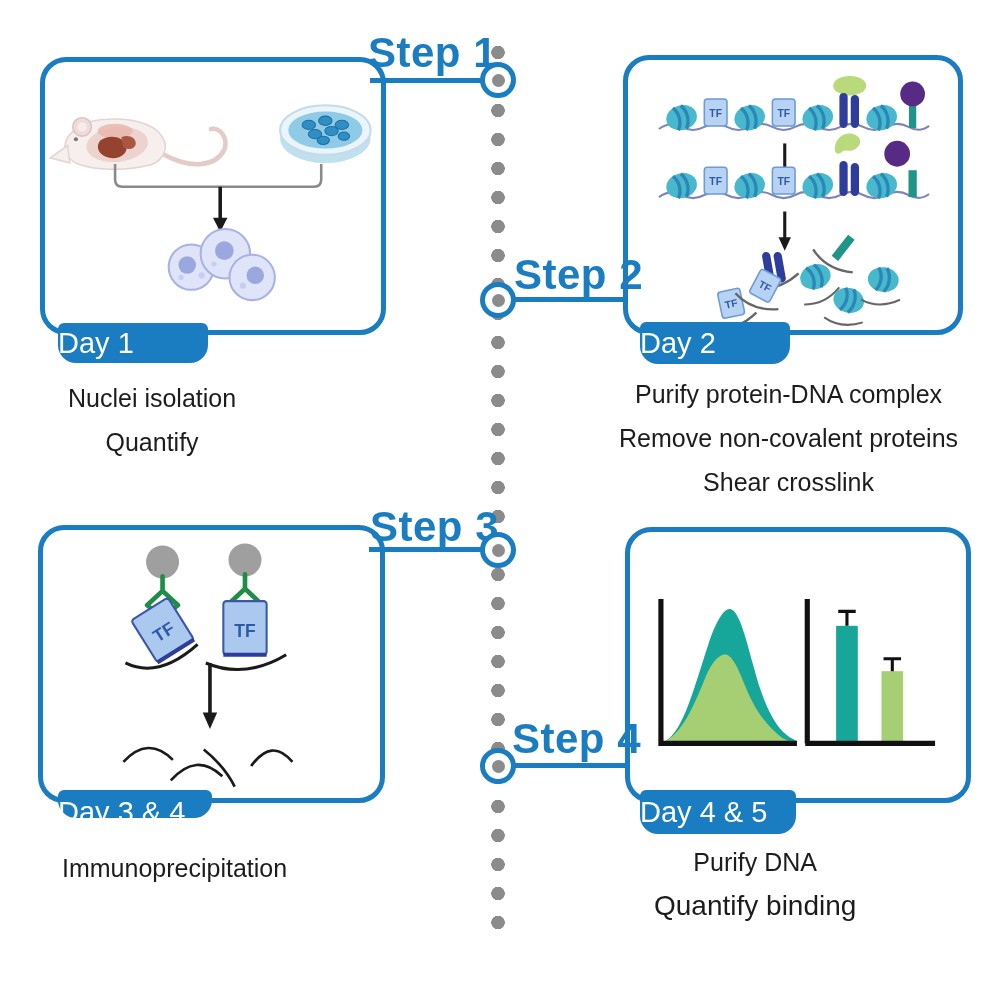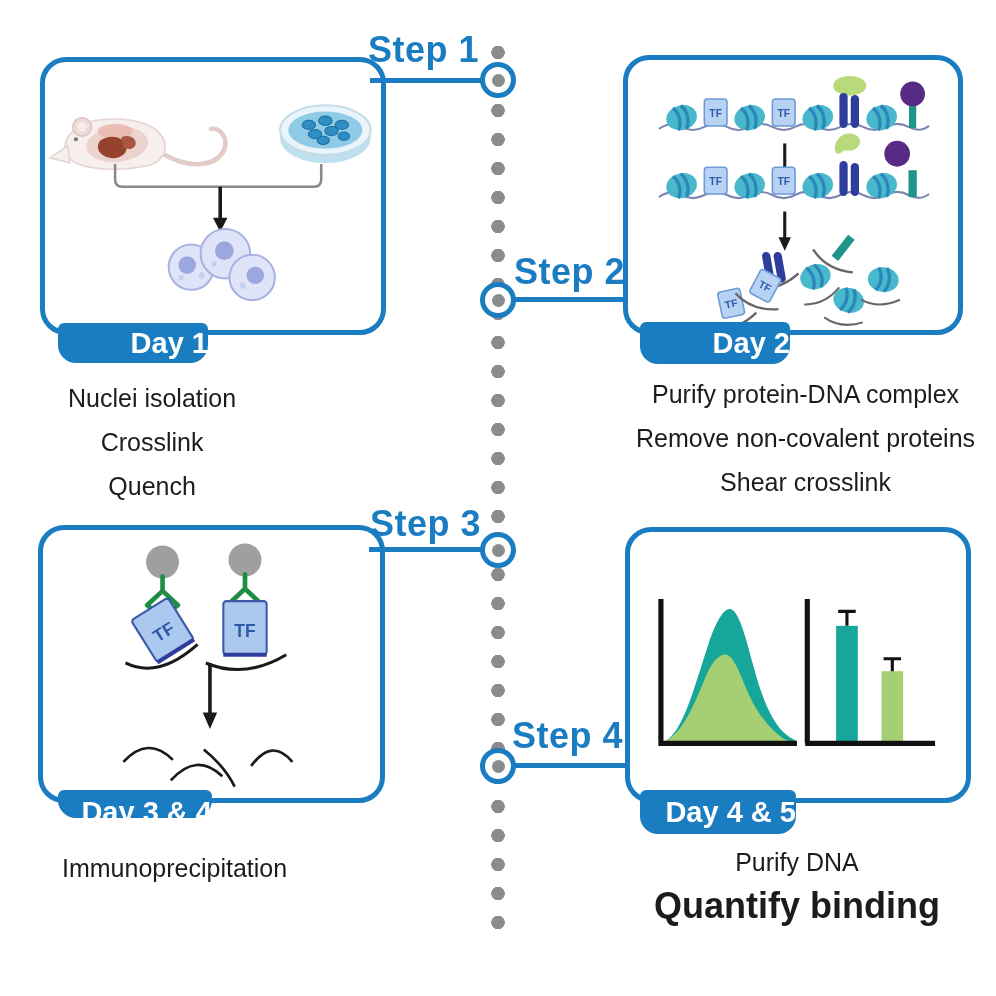--- a/index.html
+++ b/index.html
@@ -12,30 +12,30 @@
     position:absolute;left:491px;top:38px;width:14px;height:904px;z-index:0;
     background-image:radial-gradient(circle,#8b8b8b 6.5px,rgba(0,0,0,0) 7px);
     background-size:14px 29px;background-repeat:repeat-y;
   }
   .ring{
     position:absolute;width:26px;height:26px;border:5px solid var(--blue);
     border-radius:50%;background:#fff;display:flex;align-items:center;justify-content:center;z-index:3;
   }
   .ring-dot{width:13px;height:13px;border-radius:50%;background:#8b8b8b;}
   .hline{position:absolute;height:5px;background:var(--blue);z-index:2;}
-  .step-label{position:absolute;color:var(--blue);font-weight:bold;font-size:36px;line-height:1;z-index:2;letter-spacing:.5px;}
+  .step-label{position:absolute;color:var(--blue);font-weight:bold;font-size:42px;line-height:1;z-index:2;letter-spacing:.5px;}
   .panel{position:absolute;background:#fff;border:5px solid var(--blue);border-radius:26px;z-index:1;text-align:right;}
   .panel svg{position:absolute;inset:0;width:100%;height:100%;}
   .badge{
-    position:absolute;background:var(--blue);color:#fff;font-weight:bold;font-size:29px;
-    text-align:right;border-radius:6px 6px 18px 18px;z-index:2;
+    position:absolute;background:var(--blue);color:#fff;font-weight:normal;font-size:29px;
+    text-align:left;border-radius:6px 6px 18px 18px;z-index:2;
   }
   .tasks{position:absolute;color:#1c1c1c;font-size:25px;z-index:2;text-align:center;}
   .tasks .task{margin-bottom:14px;line-height:30px;}
-  .t4 .task-1{font-size:36px;font-weight:bold;}
+  .t4 .task-1{font-size:28px;}
   svg text.tf-txt{font-family:"Liberation Sans",sans-serif;font-weight:bold;fill:#2d5aa6;text-anchor:middle;}
 </style>
 </head>
 <body>
 
 <div class="canvas">
 
   <div class="timeline"></div>
 
   <div class="ring" style="left:480px;top:62px">
@@ -287,24 +287,23 @@
     </svg>
   </section>
 
   <div class="badge" style="left:58px;top:323px;width:150px;height:40px;line-height:40px">Day 1</div>
   <div class="badge" style="left:640px;top:322px;width:150px;height:42px;line-height:42px">Day 2</div>
   <div class="badge" style="left:58px;top:790px;width:154px;height:28px;line-height:44px">Day 3 &amp; 4</div>
   <div class="badge" style="left:640px;top:790px;width:156px;height:44px;line-height:44px">Day 4 &amp; 5</div>
 
   <div class="tasks t1" style="left:68px;top:383px">
     <div class="task">Nuclei isolation</div>
-    <div class="task">Crosslink</div>
-    <div class="task">Quench</div>
+    <div class="task">Quantify</div>
   </div>
-  <div class="tasks t2" style="left:636px;top:379px">
+  <div class="tasks t2" style="left:619px;top:379px">
     <div class="task">Purify protein-DNA complex</div>
     <div class="task">Remove non-covalent proteins</div>
     <div class="task">Shear crosslink</div>
   </div>
   <div class="tasks t3" style="left:62px;top:853px">
     <div class="task">Immunoprecipitation</div>
   </div>
   <div class="tasks t4" style="left:654px;top:847px">
     <div class="task task-0">Purify DNA</div>
     <div class="task task-1">Quantify binding</div>

